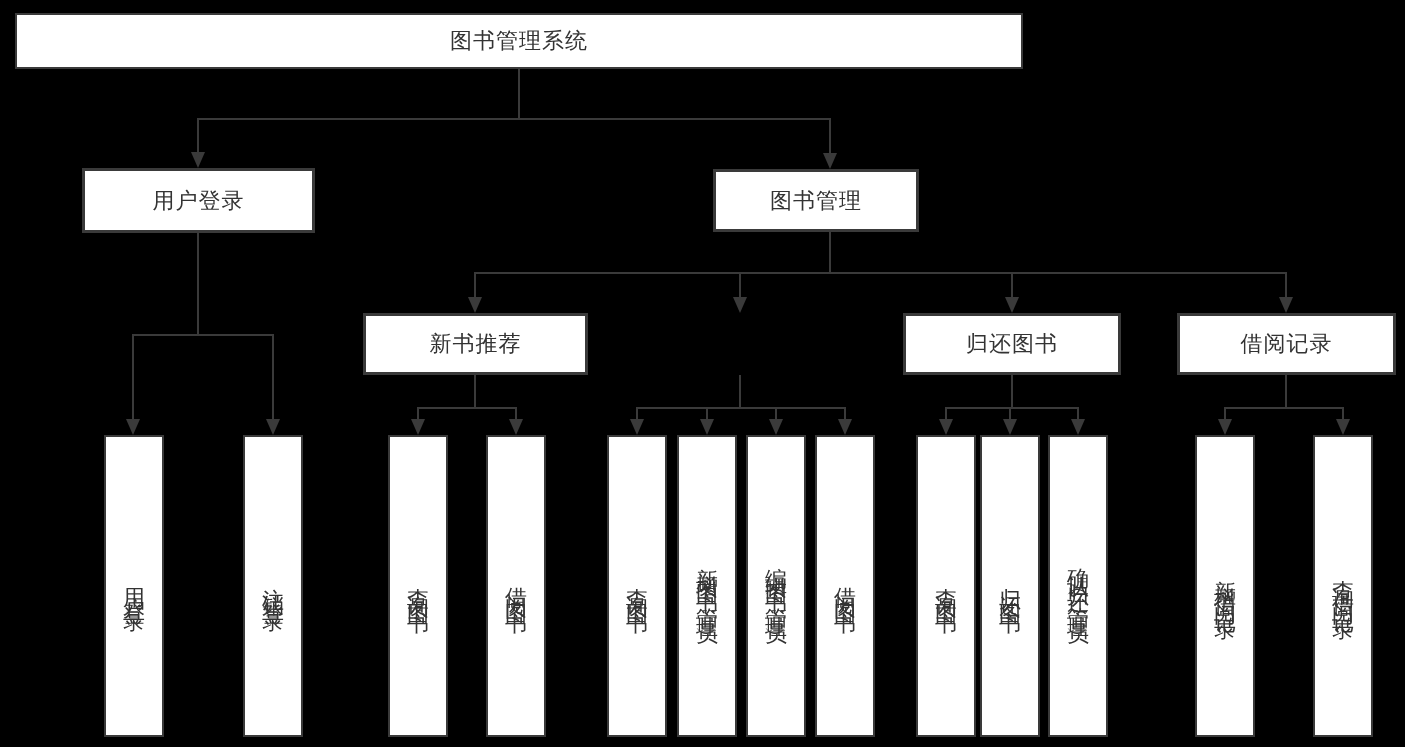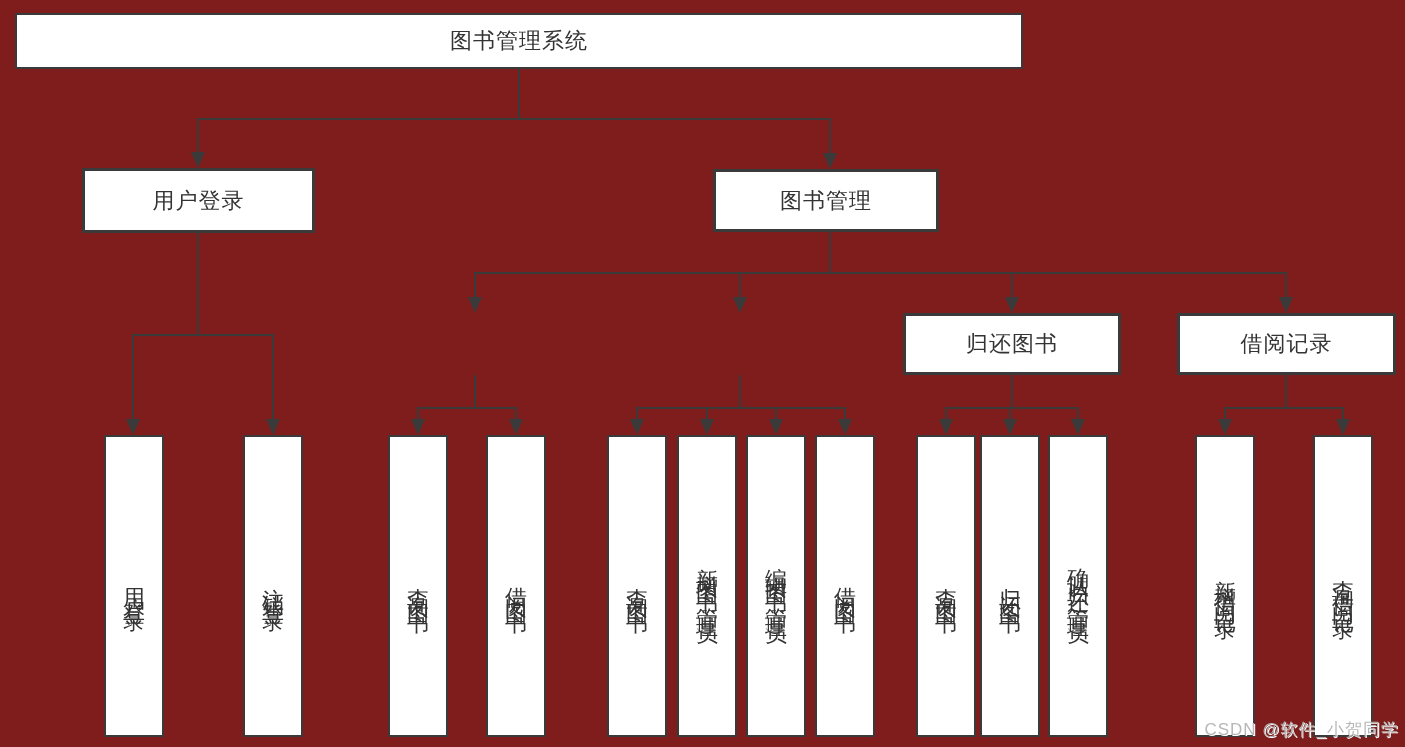--- a/index.html
+++ b/index.html
@@ -1,27 +1,27 @@
 <!DOCTYPE html>
 <html><head>
 <meta charset="utf-8">
 <style>
   html,body{margin:0;padding:0;background:#ffffff;}
   .canvas{
-    position:relative;width:1405px;height:747px;background:#7f1d1d;overflow:hidden;
+    position:relative;width:1405px;height:747px;background:#000000;overflow:hidden;
     font-family:"Liberation Sans",sans-serif;color:#333333;
   }
   .box{
     position:absolute;box-sizing:border-box;background:#ffffff;border:3px solid #3a3a3a;
     display:flex;align-items:center;justify-content:center;
   }
   .box .lbl{font-size:22px;color:#333333;letter-spacing:1px;white-space:nowrap;}
   .root{left:15px;top:13px;width:1008px;height:56px;border-width:2px;}
   .n-user-login{left:82px;top:168px;width:233px;height:65px;}
-  .n-book-mgmt{left:713px;top:169px;width:226px;height:63px;}
+  .n-book-mgmt{left:713px;top:169px;width:206px;height:63px;}
   .n-nbr{left:363px;top:313px;width:225px;height:62px;}
   .n-bb{left:632px;top:313px;width:216px;height:62px;}
   .n-cb{left:903px;top:313px;width:218px;height:62px;}
   .n-br{left:1177px;top:313px;width:219px;height:62px;}
   .leaf{
     position:absolute;box-sizing:border-box;top:435px;width:60px;height:302px;
     background:#ffffff;border:2px solid #3a3a3a;
     display:flex;align-items:center;justify-content:center;
   }
   .leaf .vtxt{
@@ -53,20 +53,23 @@
     <span class="lbl">图书管理系统</span>
   </div>
 
   <div class="box n-user-login">
     <span class="lbl">用户登录</span>
   </div>
   <div class="box n-book-mgmt">
     <span class="lbl">图书管理</span>
   </div>
 
+  <div class="box n-nbr">
+    <span class="lbl">新书推荐</span>
+  </div>
   <div class="box n-cb">
     <span class="lbl">归还图书</span>
   </div>
   <div class="box n-br">
     <span class="lbl">借阅记录</span>
   </div>
 
   <div class="leaf l1">
     <span class="vtxt">用户登录</span>
   </div>
@@ -159,15 +162,14 @@
   <div class="vl" style="left:1077px;top:407px;height:14px"></div>
   <div class="ar" style="left:1071px;top:419px"></div>
 
   <div class="vl" style="left:1285px;top:375px;height:32px"></div>
   <div class="hl" style="left:1224px;top:407px;width:120px"></div>
   <div class="vl" style="left:1224px;top:407px;height:14px"></div>
   <div class="ar" style="left:1218px;top:419px"></div>
   <div class="vl" style="left:1342px;top:407px;height:14px"></div>
   <div class="ar" style="left:1336px;top:419px"></div>
 
-  <div class="watermark">CSDN @软件_小贺同学</div>
 
 </div>
 
 </body></html>

